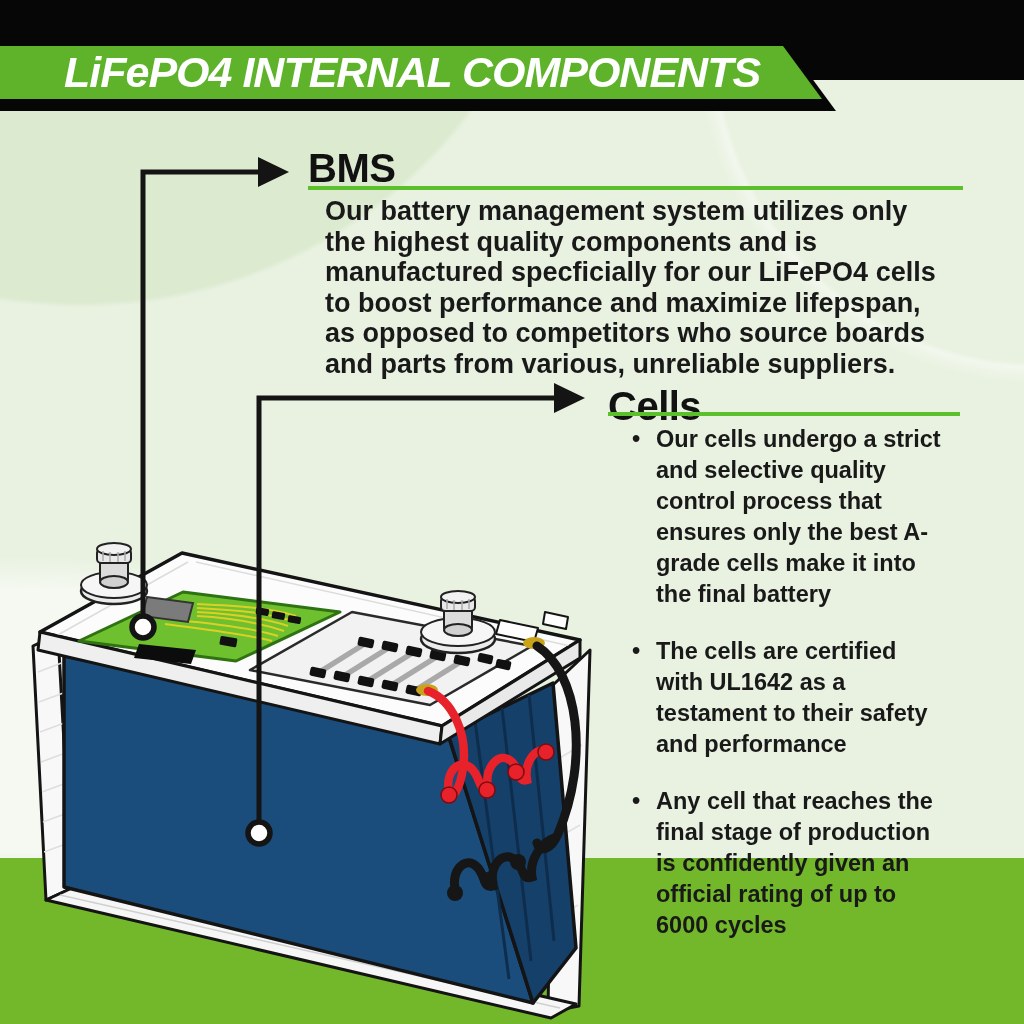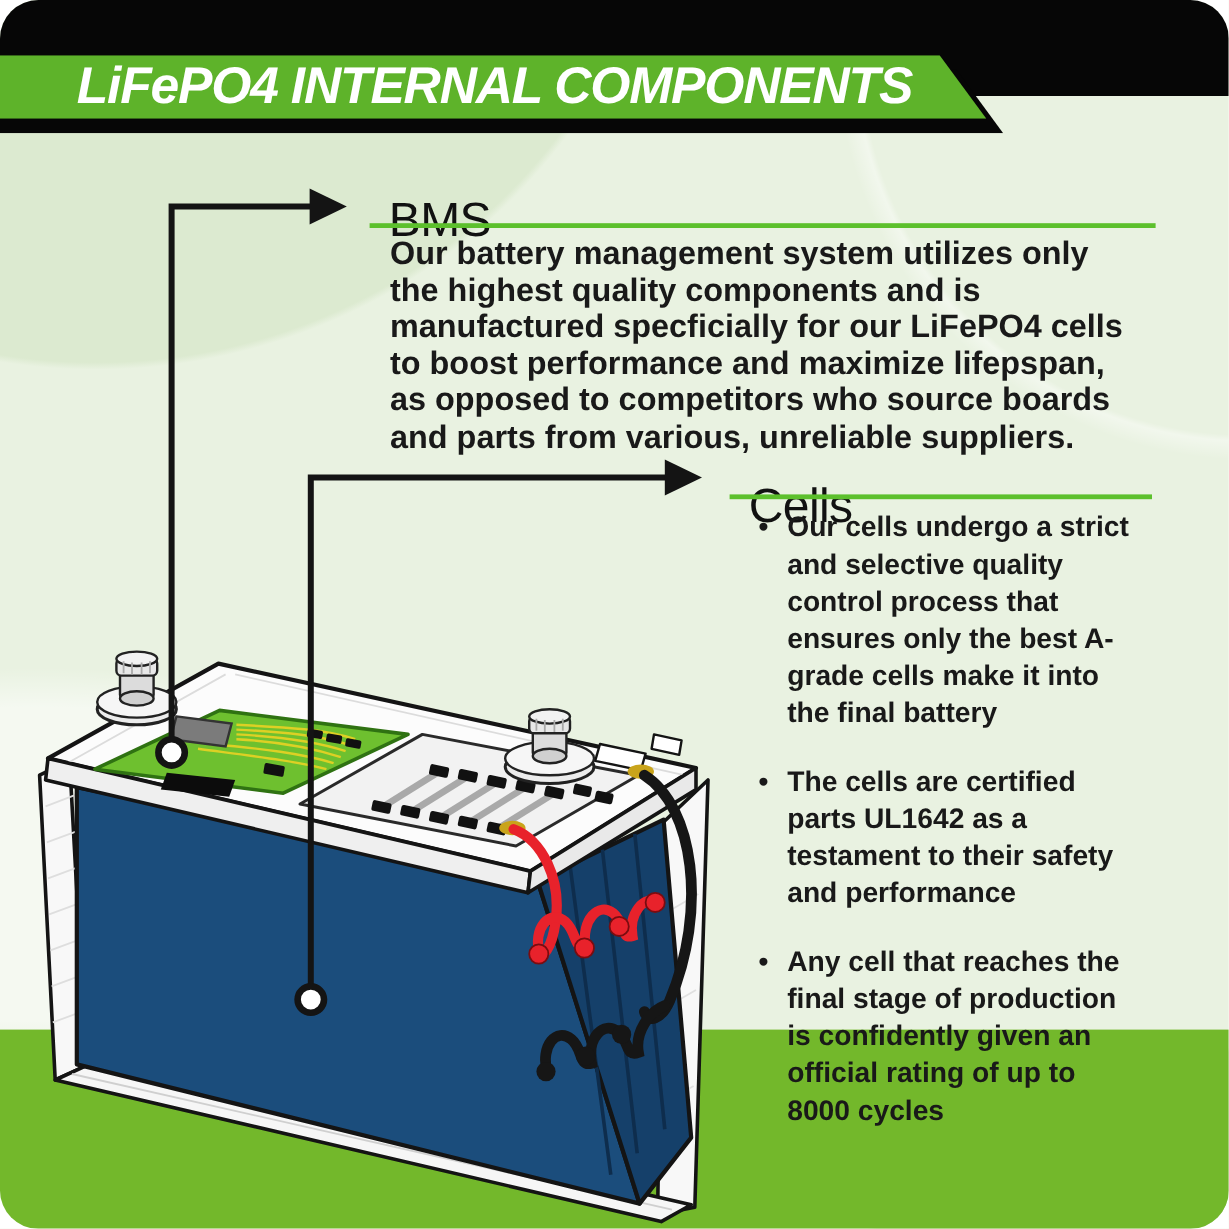--- a/index.html
+++ b/index.html
@@ -1,17 +1,17 @@
 <!DOCTYPE html>
 <html style="--banner-green: #5eb32a; --underline-green: #5cc02c; --footer-green: #73b82b; --board-green: #6ec02f; --pack-blue: #1b4d7c; --pack-blue-dark: #15406a; --wire-red: #e8222b; --wire-black: #161616; --text-color: #191919; --bg-base: #e9f2e1;"><head>
 <meta charset="utf-8">
 <style>
   html,body{margin:0;padding:0;}
   body{font-family:"Liberation Sans", sans-serif;}
-  .stage{position:relative;width:1024px;height:1024px;overflow:hidden;background:var(--bg-base,#e9f2e1);border-radius:32px;}
+  .stage{position:relative;width:1024px;height:1024px;overflow:hidden;background:var(--bg-base,#e9f2e1);}
 
   
   .bg{
     position:absolute;inset:0;z-index:0;
     background:
       radial-gradient(620px 600px at 80px -160px, #dcead0 0 77%, rgba(220,234,208,0) 78%),
       radial-gradient(520px 210px at 30px 720px, rgba(255,255,255,.55) 0 62%, rgba(255,255,255,0) 78%),
       radial-gradient(circle 520px at 1040px 40px, rgba(255,255,255,0) 62%, rgba(255,255,255,.4) 63%, rgba(255,255,255,0) 66%),
       radial-gradient(640px 420px at 1120px 1160px, rgba(124,178,70,.25) 0 69%, rgba(124,178,70,0) 70%);
   }
@@ -23,21 +23,21 @@
     clip-path:polygon(0 58px,797px 58px,836px 111px,0 111px);}
   .banner{position:absolute;left:0;top:0;width:830px;height:100px;background:var(--banner-green);z-index:4;
     clip-path:polygon(0 46px,783px 46px,822px 99px,0 99px);}
   .banner h1{position:absolute;left:64px;top:46px;height:53px;margin:0;display:flex;align-items:center;
     font-style:italic;font-weight:800;font-size:43px;letter-spacing:-1px;color:#fff;white-space:nowrap;}
 
   
   svg.figure{position:absolute;inset:0;z-index:2;pointer-events:none;}
 
   
-  .sect-title{position:absolute;margin:16px;font-size:40px;font-weight:400;letter-spacing:-.5px;color:#111;z-index:3;}
+  .sect-title{position:absolute;margin:0;font-size:40px;font-weight:700;letter-spacing:-.5px;color:#111;z-index:3;}
   .underline{position:absolute;height:4px;background:var(--underline-green);z-index:3;}
   .bms-title{left:308px;top:146px;}
   .bms-underline{left:308px;top:186px;width:655px;}
   .bms-body{position:absolute;left:325px;top:196px;width:625px;margin:0;
     font-size:27px;font-weight:700;line-height:30.5px;color:var(--text-color,#191919);z-index:3;}
   .cells-title{left:608px;top:384px;}
   .cells-underline{left:608px;top:412px;width:352px;}
   .cells-bullets{position:absolute;left:632px;top:424px;width:310px;margin:0;padding:0;list-style:none;z-index:3;}
   .cells-bullets li{position:relative;padding-left:24px;margin:0 0 26px 0;
     font-size:23.5px;font-weight:700;line-height:31px;color:var(--text-color,#191919);}
@@ -184,17 +184,17 @@
   </svg>
 
   <h2 class="sect-title bms-title">BMS</h2>
   <div class="underline bms-underline"></div>
   <p class="bms-body">Our battery management system utilizes only the highest quality components and is manufactured specficially for our LiFePO4 cells to boost performance and maximize lifepspan, as opposed to competitors who source boards and parts from various, unreliable suppliers.</p>
 
   <h2 class="sect-title cells-title">Cells</h2>
   <div class="underline cells-underline"></div>
   <ul class="cells-bullets">
     <li>Our cells undergo a strict and selective quality control process that ensures only the best A-grade cells make it into the final battery</li>
-    <li>The cells are certified parts UL1642 as a testament to their safety and performance</li>
-    <li>Any cell that reaches the final stage of production is confidently given an official rating of up to 8000 cycles</li>
+    <li>The cells are certified with UL1642 as a testament to their safety and performance</li>
+    <li>Any cell that reaches the final stage of production is confidently given an official rating of up to 6000 cycles</li>
   </ul>
 
 </div>
 
 </body></html>

